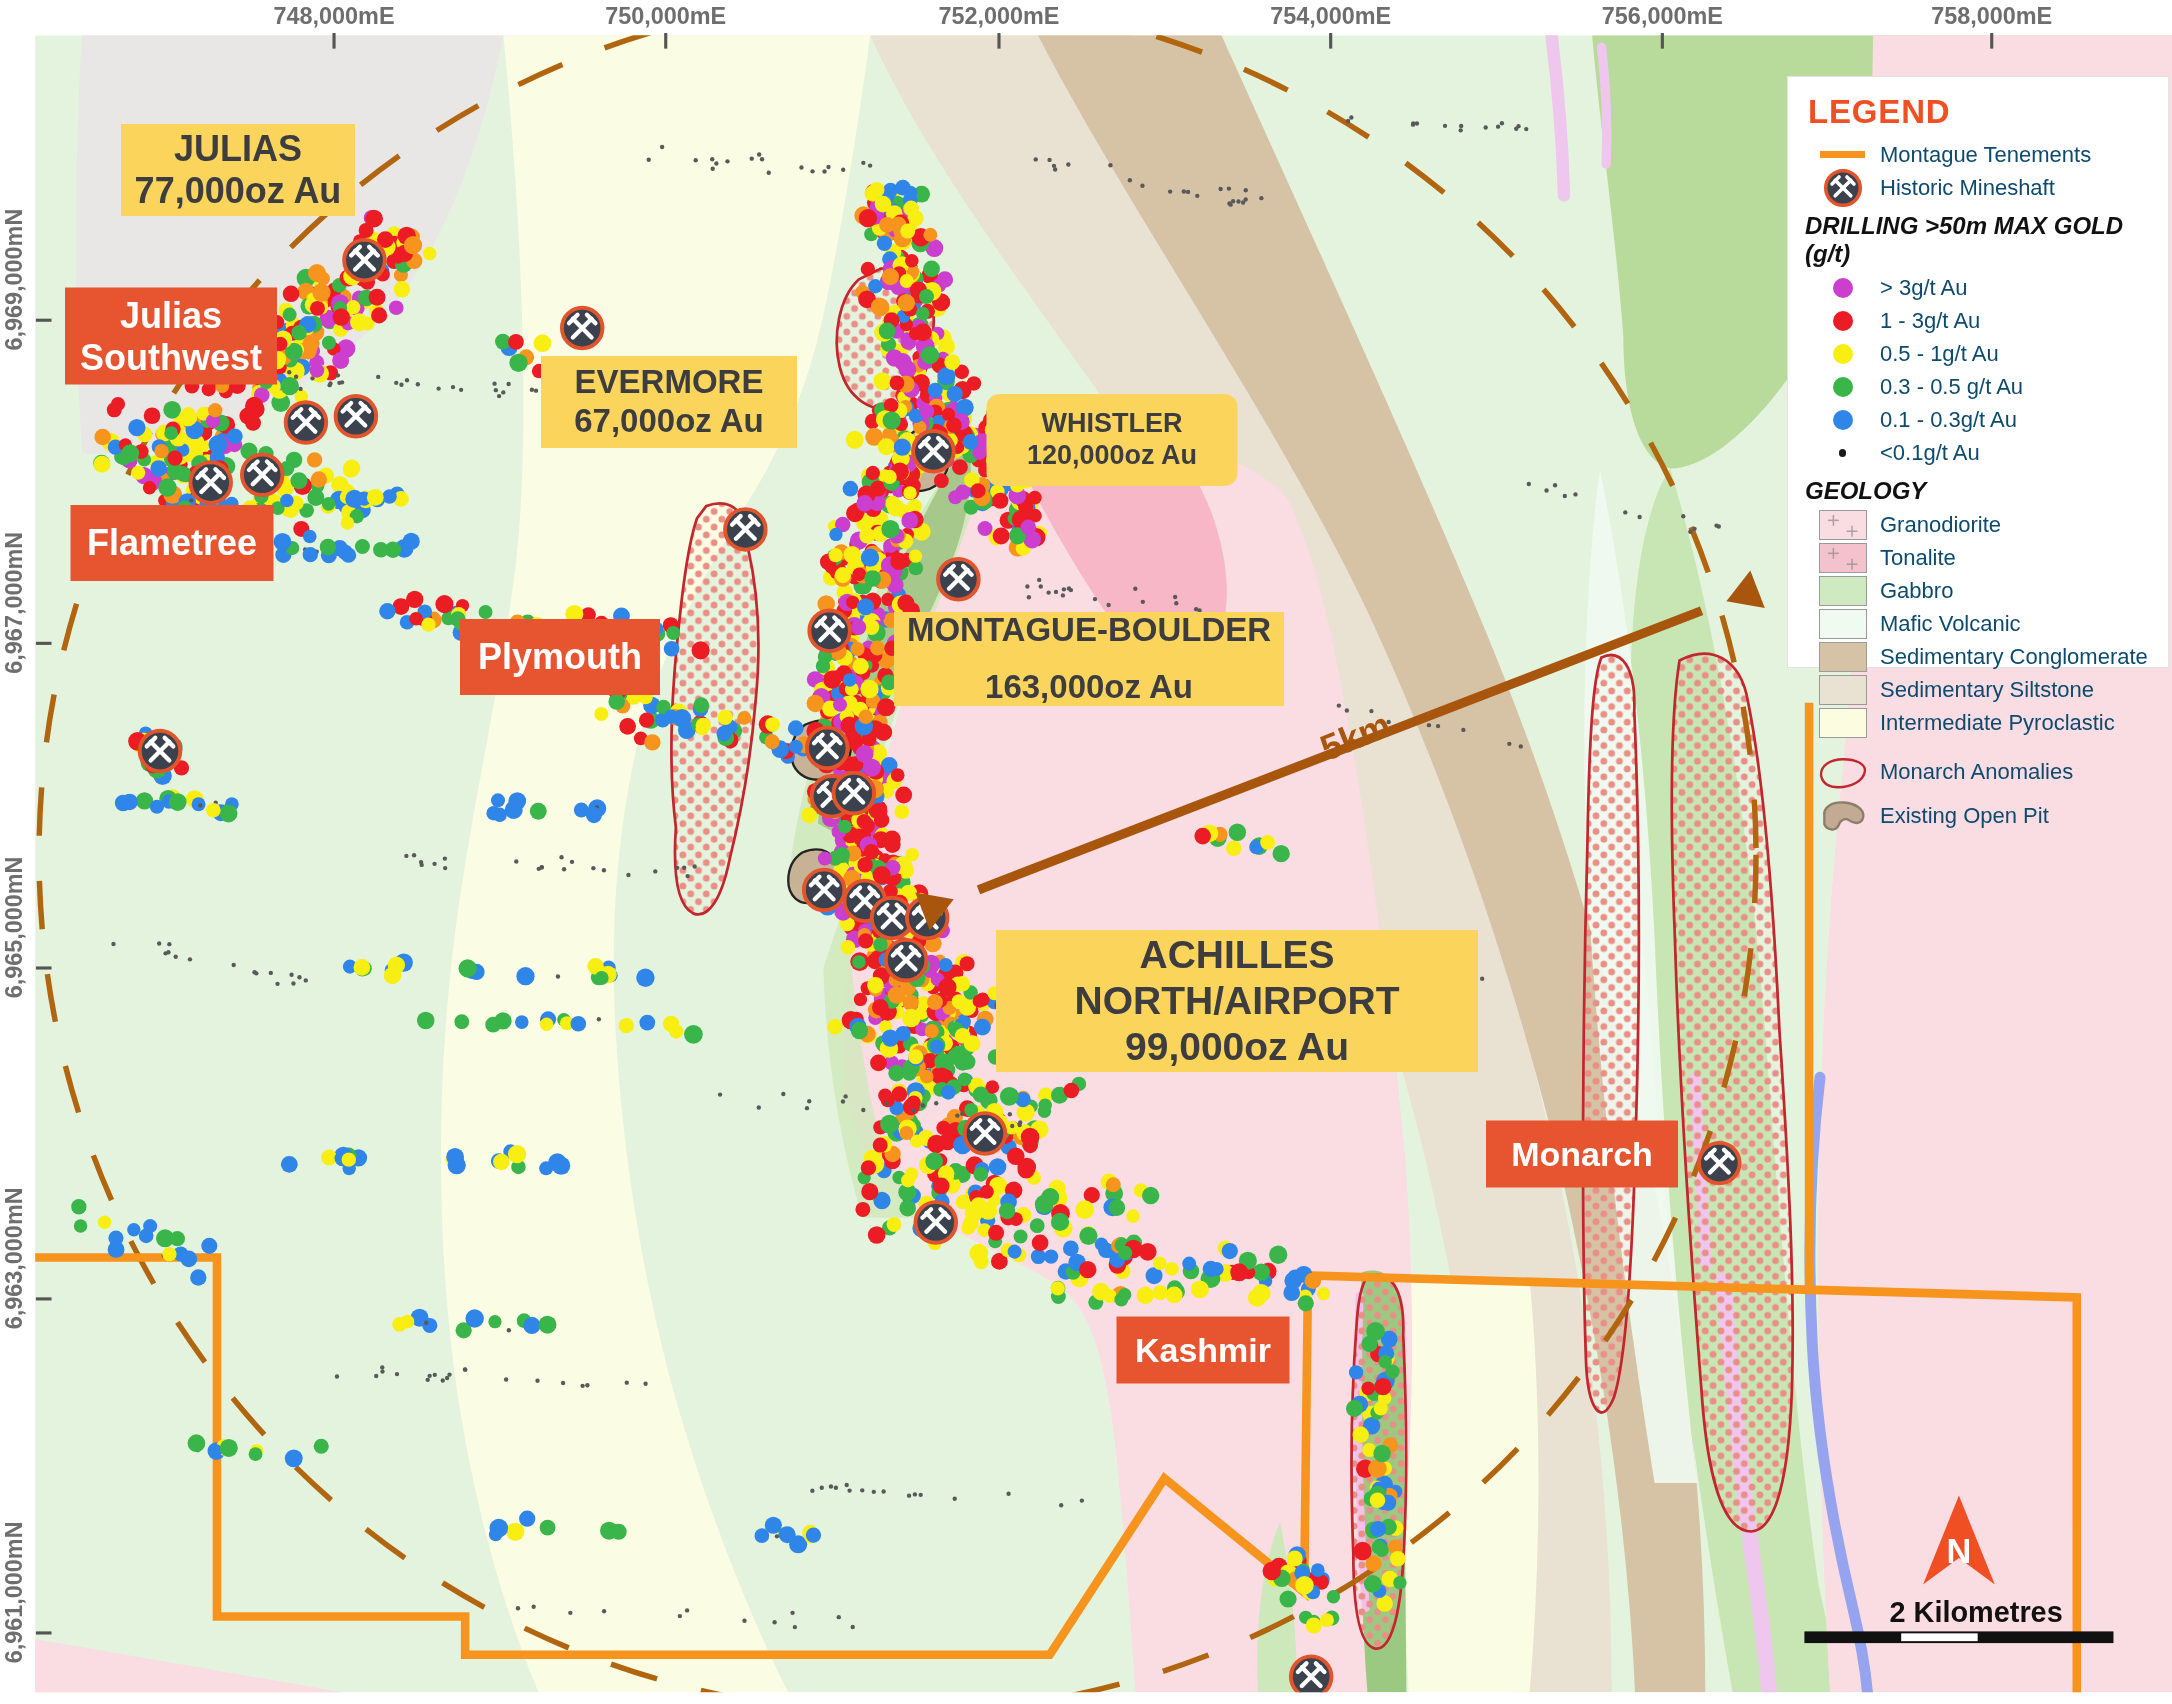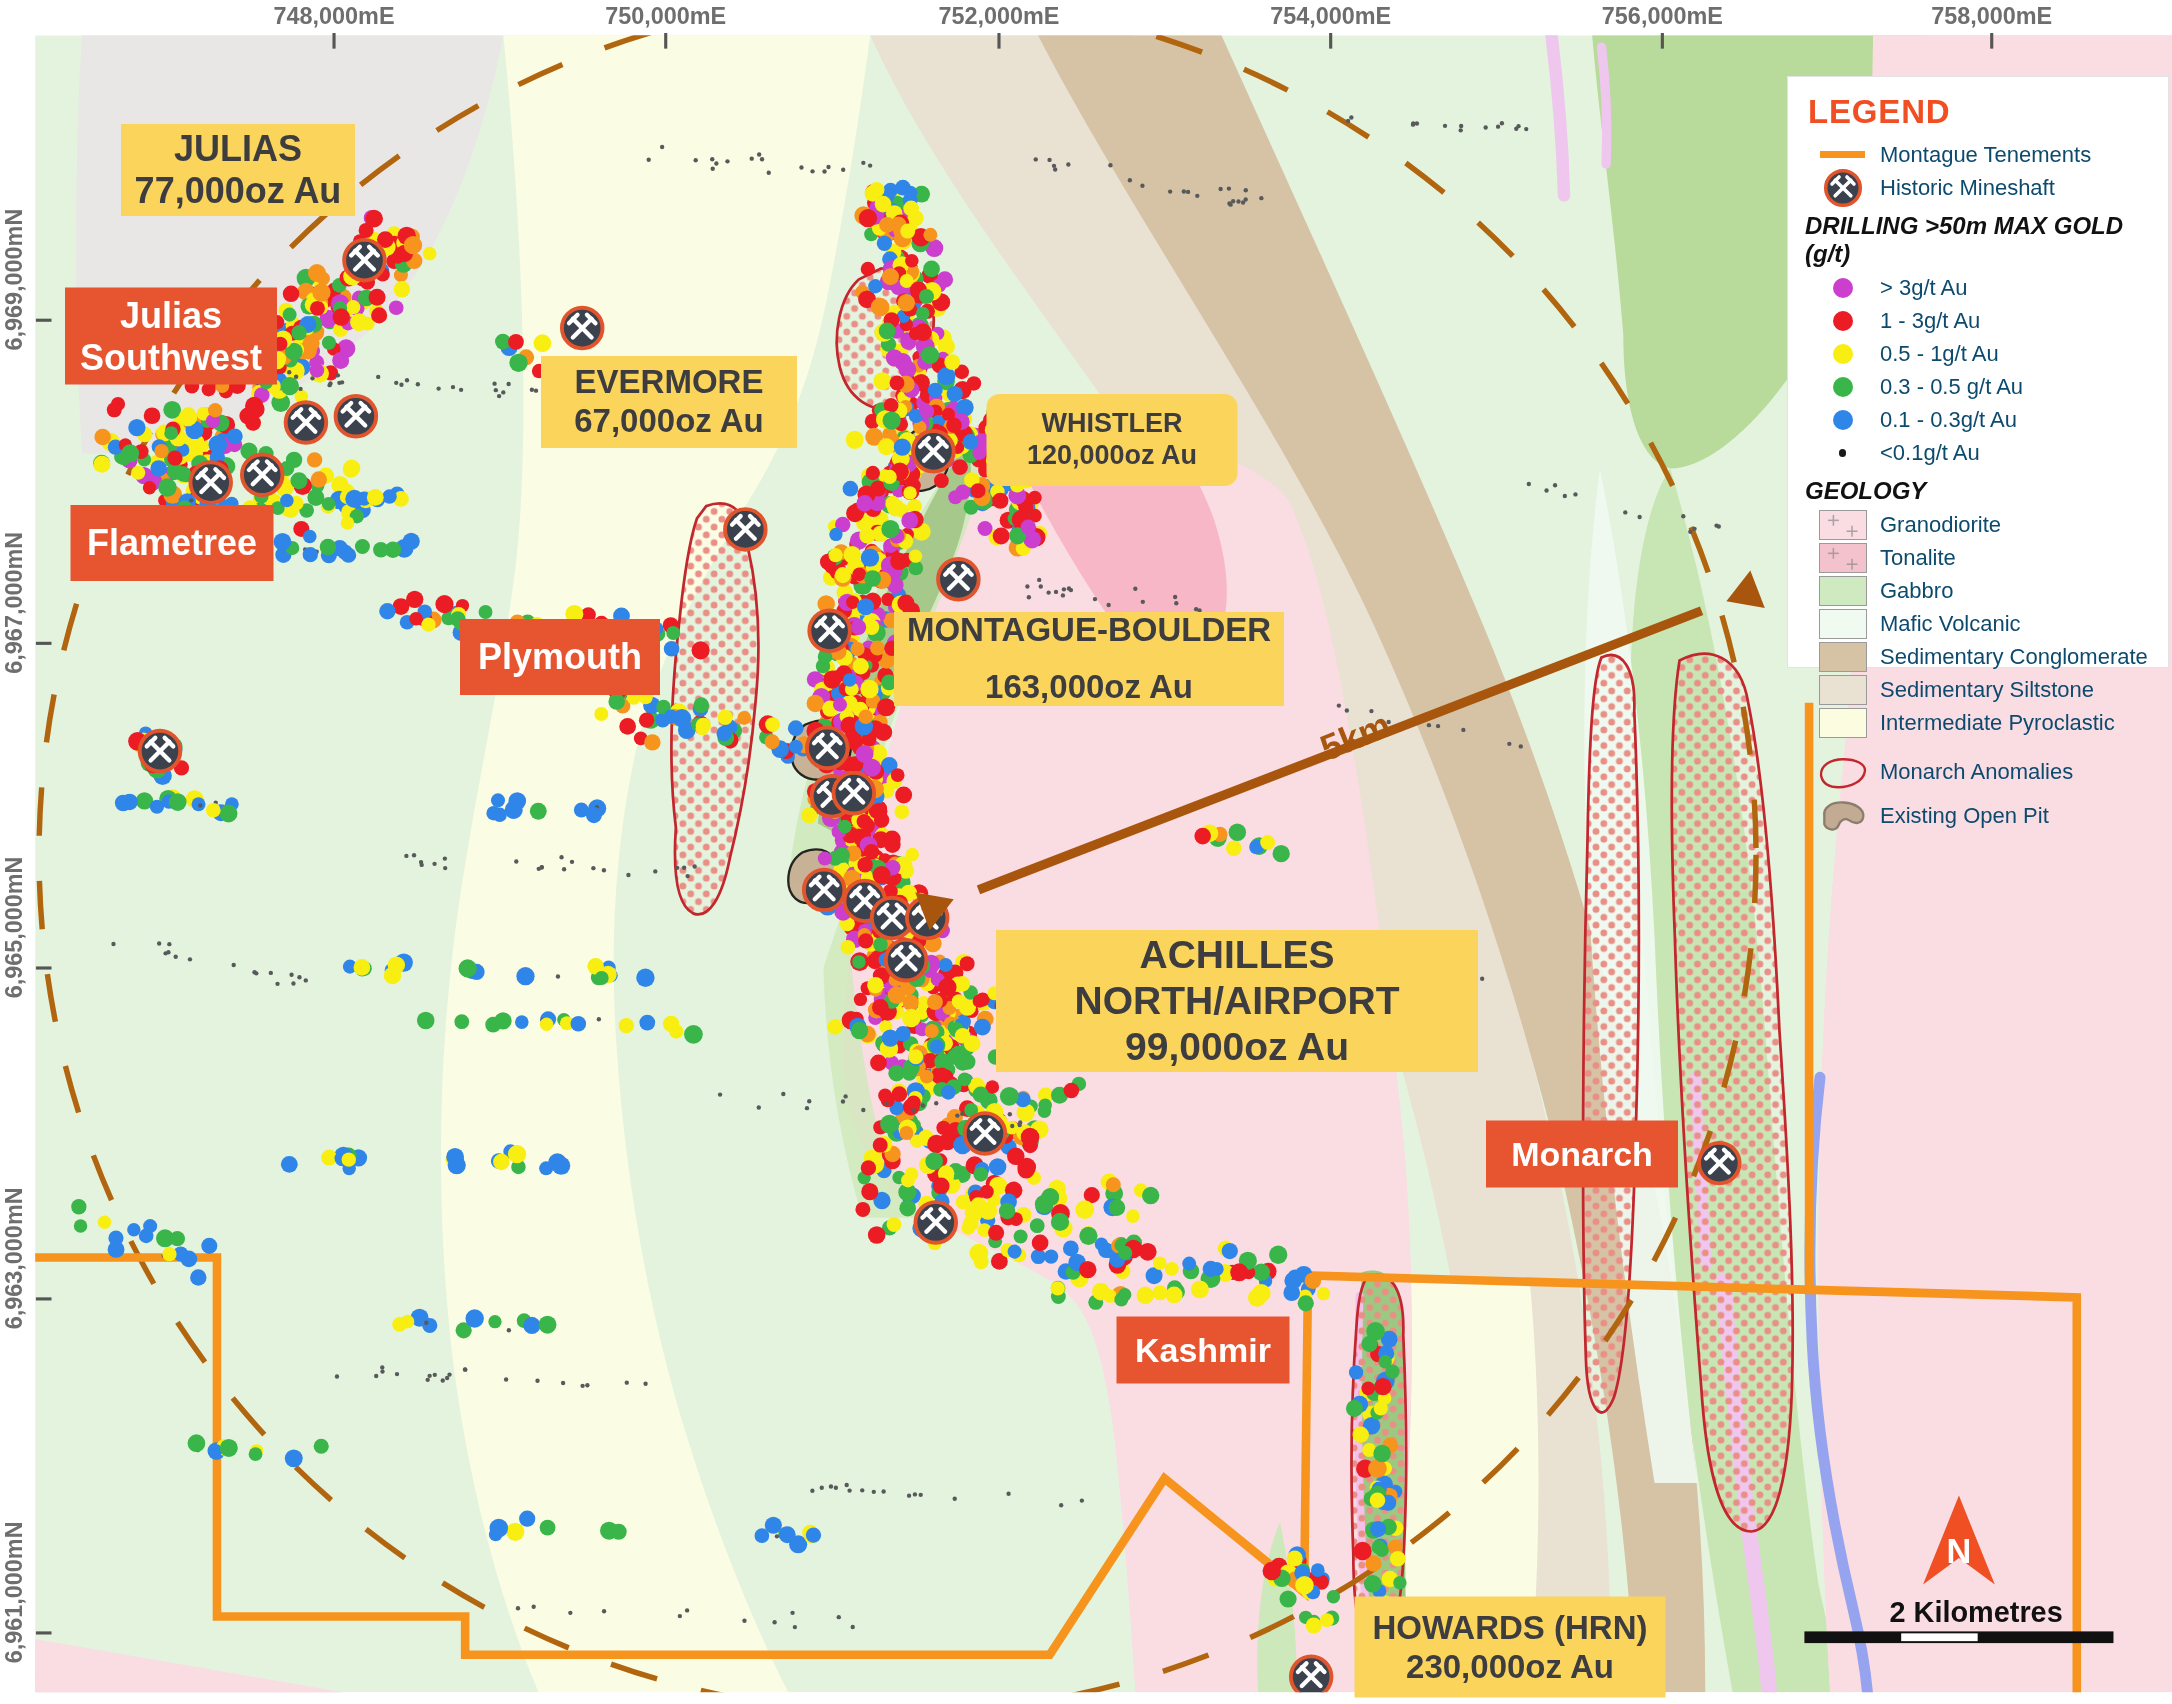--- a/index.html
+++ b/index.html
@@ -2564,24 +2564,20 @@
         <span>120,000oz Au</span>
       </div>
       <div class="dep-label" style="left: 1089px; top: 659px; width: 390px; height: 94px; font-size: 33px; gap: 18px;">
         <span>MONTAGUE-BOULDER</span>
         <span>163,000oz Au</span>
       </div>
       <div class="dep-label" style="left: 1237px; top: 1001px; width: 482px; height: 142px; font-size: 39px;">
         <span>ACHILLES NORTH/AIRPORT</span>
         <span>99,000oz Au</span>
       </div>
-      <div class="dep-label" style="left: 1510px; top: 1647px; width: 311px; height: 101px; font-size: 33px;">
-        <span>HOWARDS (HRN)</span>
-        <span>230,000oz Au</span>
-      </div>
       <div class="pros-label" style="left: 171px; top: 336px; width: 212px; height: 97px; font-size: 36px;">
         <span>Julias</span>
         <span>Southwest</span>
       </div>
       <div class="pros-label" style="left: 172px; top: 543px; width: 203px; height: 76px; font-size: 36px;">
         <span>Flametree</span>
       </div>
       <div class="pros-label" style="left: 560px; top: 657px; width: 200px; height: 76px; font-size: 36px;">
         <span>Plymouth</span>
       </div>

